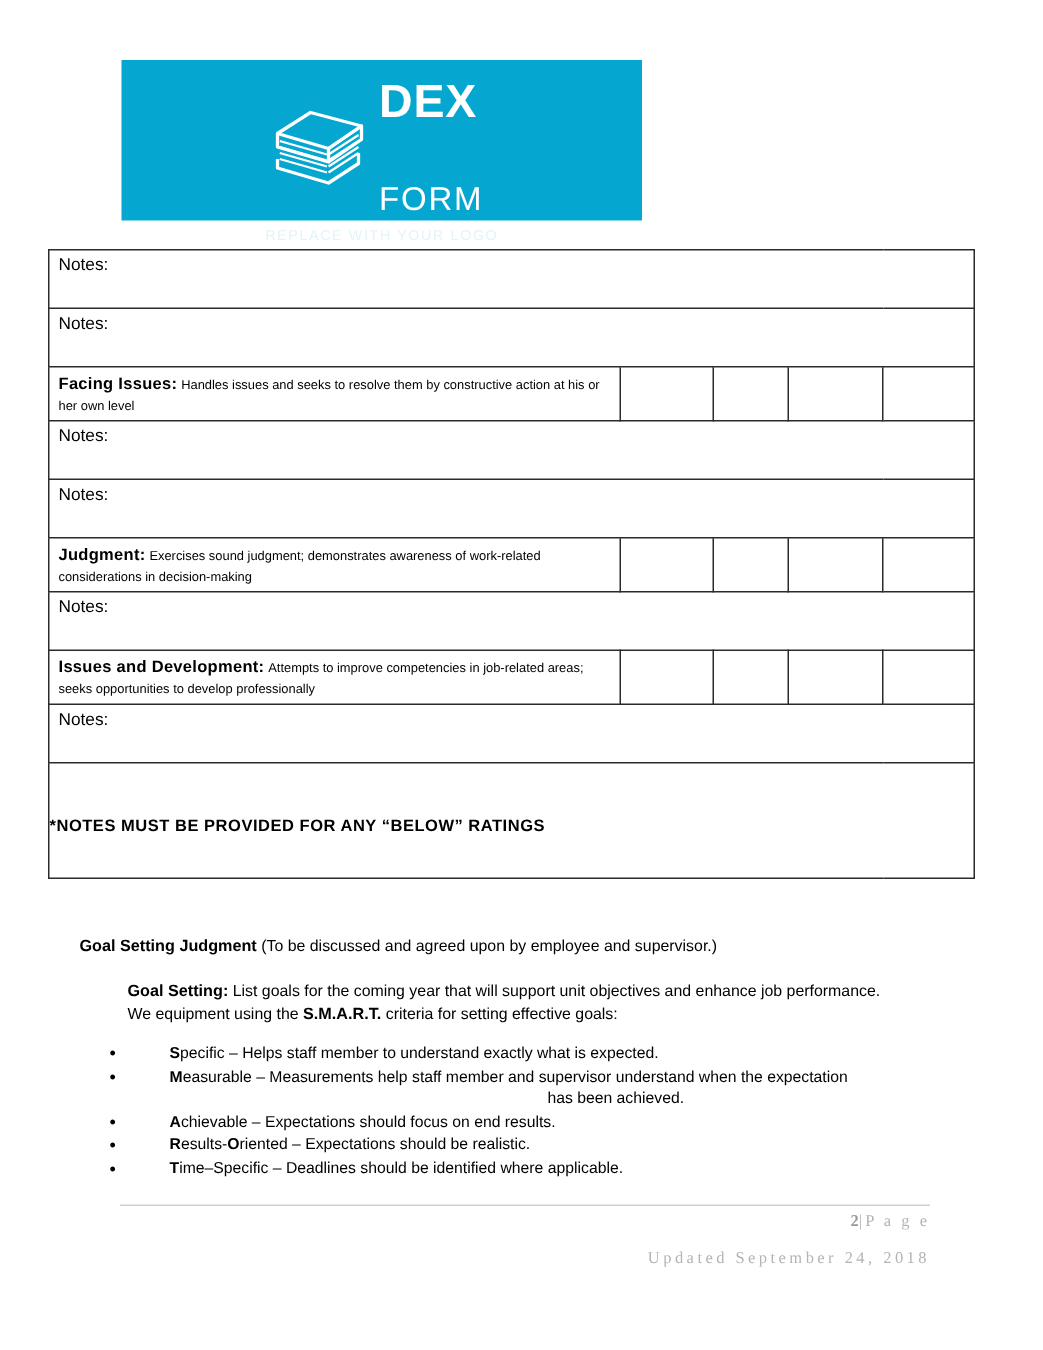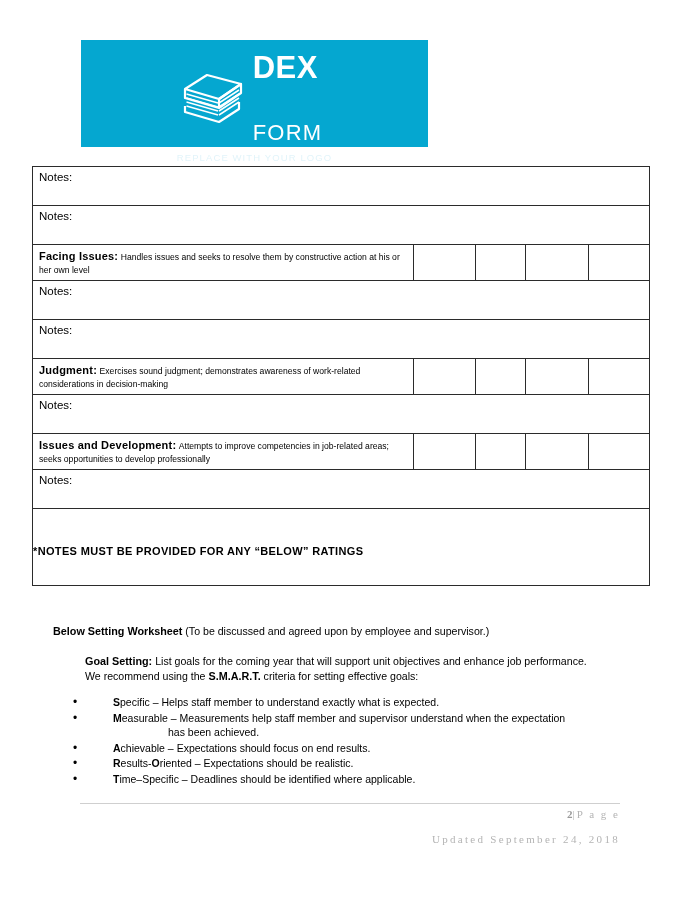--- a/index.html
+++ b/index.html
@@ -155,20 +155,21 @@
   }
   .smart-list li .bullet {
     position: absolute;
     left: 20px;
     top: -1px;
     font-size: 12px;
   }
   .smart-list li .cont {
     display: block;
     padding-left: 55px;
+    text-align: center;
   }
 
   
   .footer-rule {
     position: absolute;
     left: 80px;
     top: 803px;
     width: 540px;
     height: 1px;
     background: #cfcfcf;
@@ -316,28 +317,28 @@
     <td colspan="5">
       <div class="final-note">*NOTES MUST BE PROVIDED FOR ANY “BELOW” RATINGS</div>
     </td>
   </tr>
 </tbody>
   </table>
 
 <div class="goals">
 
   <div class="goal-head">
-    <b>Below Setting Worksheet</b>
+    <b>Goal Setting Judgment</b>
     <span>(To be discussed and agreed upon by employee and supervisor.)</span>
   </div>
 
   <div class="goal-intro">
     <b>Goal Setting:</b>
     <span>List goals for the coming year that will support unit objectives and enhance job performance.</span><br>
-    <span>We recommend using the</span>
+    <span>We equipment using the</span>
     <b>S.M.A.R.T.</b>
     <span>criteria for setting effective goals:</span>
   </div>
 
   <ul class="smart-list">
     <li>
       <span class="bullet">•</span>
       <b>S</b><span>pecific – Helps staff member to understand exactly what is expected.</span>
     </li>
     <li>

